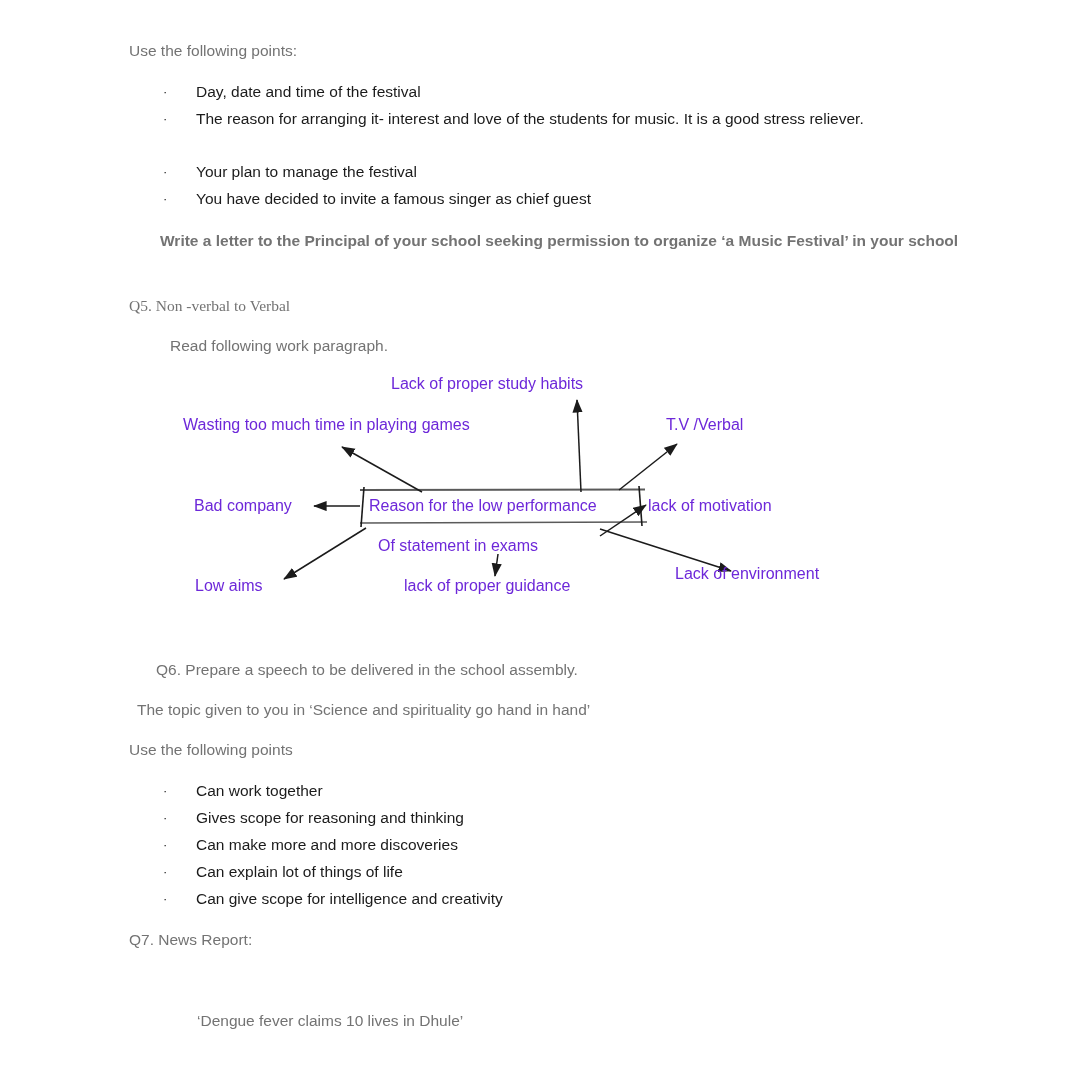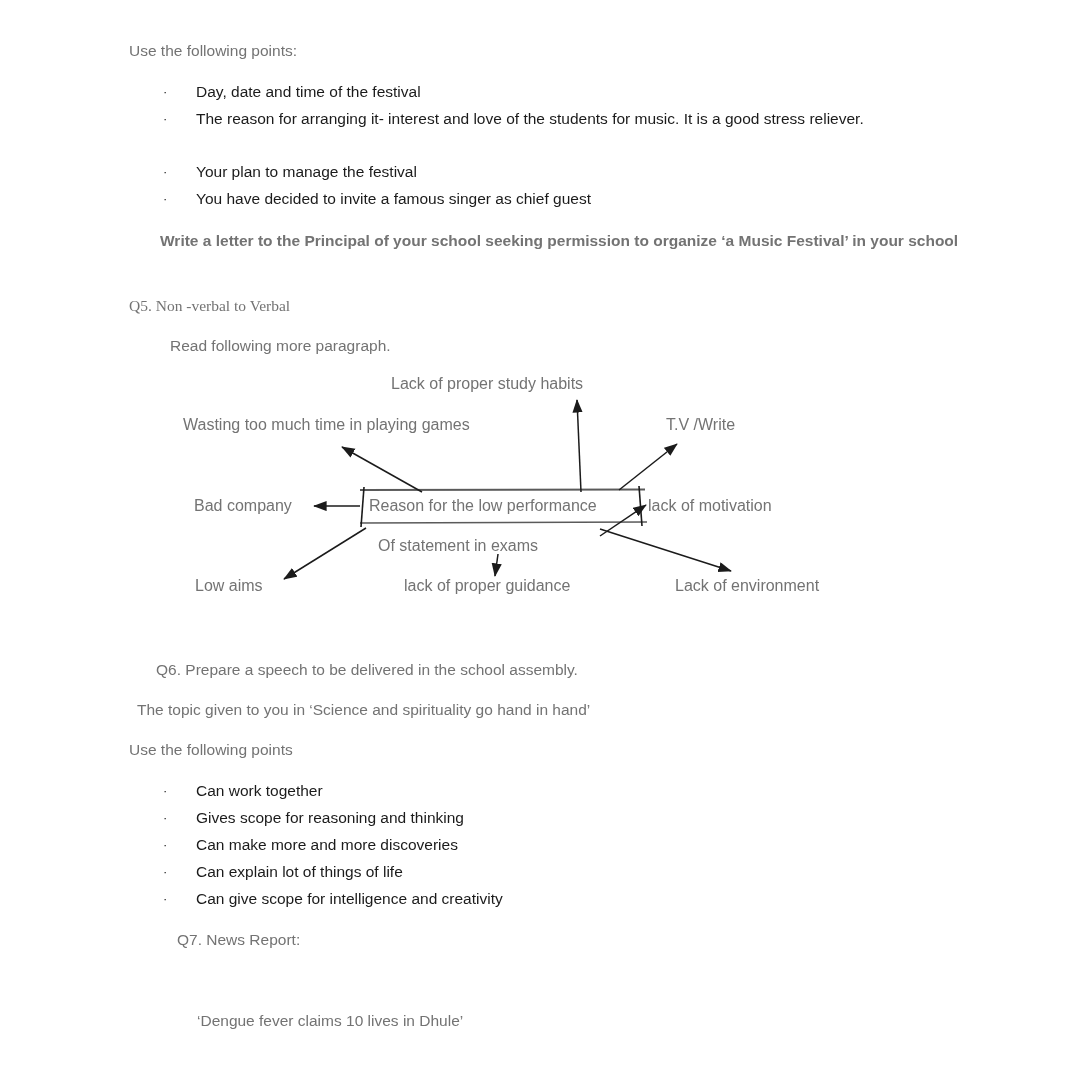--- a/index.html
+++ b/index.html
@@ -69,21 +69,21 @@
     left: 0;
     top: 0;
     width: 760px;
     height: 245px;
     overflow: visible;
   }
   .dlabel {
     position: absolute;
     font-size: 16px;
     line-height: 20px;
-    color: #737373;
+    color: #6d28d9;
     white-space: nowrap;
   }
   .dlabel.center {
     font-size: 16px;
   }
 </style>
 </head>
 <body>
 
 <div class="page">
@@ -107,21 +107,21 @@
 
   <div class="bullet-row" style="left:163px; top:186px; width:790px;">
     <span class="bullet-dot">·</span>
     <span class="bullet-text">You have decided to invite a famous singer as chief guest</span>
   </div>
 
   <div class="para wrap" style="left:160px; top:228px; width:815px;">Write a letter to the Principal of your school seeking permission to organize ‘a Music Festival’ in your school</div>
 
   <div class="para" style="left:129px; top:293px;font-family:Liberation Serif, serif;">Q5. Non -verbal to Verbal</div>
 
-  <div class="para" style="left:170px; top:333px;">Read following more paragraph.</div>
+  <div class="para" style="left:170px; top:333px;">Read following work paragraph.</div>
 
   <div id="diagram">
 
     <svg viewBox="0 0 760 245">
       <defs>
         <marker id="ah" markerWidth="10" markerHeight="10" refX="8.4" refY="3.4" orient="auto" markerUnits="strokeWidth">
           <path d="M0,0 L9,3.4 L0,6.8 z" fill="#1b1b1b"></path>
         </marker>
       </defs>
 
@@ -146,35 +146,35 @@
 
       <line x1="348" y1="186" x2="345" y2="208" stroke="#1b1b1b" stroke-width="1.5" marker-end="url(#ah)"></line>
 
       <line x1="450" y1="161" x2="581" y2="203" stroke="#1b1b1b" stroke-width="1.5" marker-end="url(#ah)"></line>
     </svg>
 
     <div class="dlabel" style="left:241px; top:6px;">Lack of proper study habits</div>
 
     <div class="dlabel" style="left:33px; top:47px;">Wasting too much time in playing games</div>
 
-    <div class="dlabel" style="left:516px; top:47px;">T.V /Write</div>
+    <div class="dlabel" style="left:516px; top:47px;">T.V /Verbal</div>
 
     <div class="dlabel" style="left:44px; top:128px;">Bad company</div>
 
     <div class="dlabel center" style="left:219px; top:128px;">Reason for the low performance</div>
 
     <div class="dlabel" style="left:498px; top:128px;">lack of motivation</div>
 
     <div class="dlabel center" style="left:228px; top:168px;">Of statement in exams</div>
 
     <div class="dlabel" style="left:45px; top:208px;">Low aims</div>
 
     <div class="dlabel" style="left:254px; top:208px;">lack of proper guidance</div>
 
-    <div class="dlabel" style="left:525px; top:208px;">Lack of environment</div>
+    <div class="dlabel" style="left:525px; top:196px;">Lack of environment</div>
   </div>
 
   <div class="para" style="left:129px; top:657px;margin-left:27px;">Q6. Prepare a speech to be delivered in the school assembly.</div>
 
   <div class="para" style="left:137px; top:697px;text-align:center;">The topic given to you in ‘Science and spirituality go hand in hand’</div>
 
   <div class="para" style="left:129px; top:737px;">Use the following points</div>
 
   <div class="bullet-row" style="left:163px; top:778px; width:790px;">
     <span class="bullet-dot">·</span>
@@ -194,18 +194,18 @@
   <div class="bullet-row" style="left:163px; top:859px; width:790px;">
     <span class="bullet-dot">·</span>
     <span class="bullet-text">Can explain lot of things of life</span>
   </div>
 
   <div class="bullet-row" style="left:163px; top:886px; width:790px;">
     <span class="bullet-dot">·</span>
     <span class="bullet-text">Can give scope for intelligence and creativity</span>
   </div>
 
-  <div class="para" style="left:129px; top:927px;margin-left:48px;">Q7. News Report:</div>
+  <div class="para" style="left:129px; top:927px;">Q7. News Report:</div>
 
 
   <div class="para" style="left:197px; top:1008px;">‘Dengue fever claims 10 lives in Dhule’</div>
 
 </div>
 
 </body></html>

